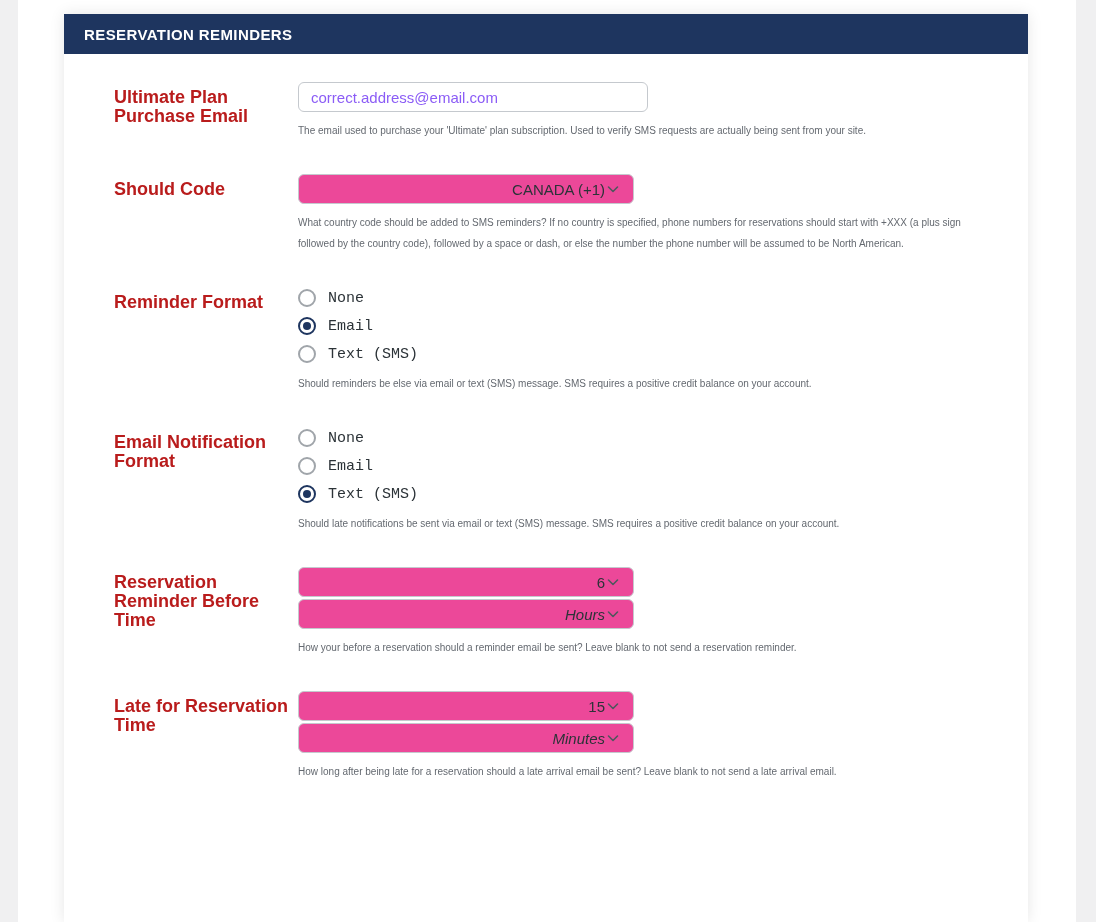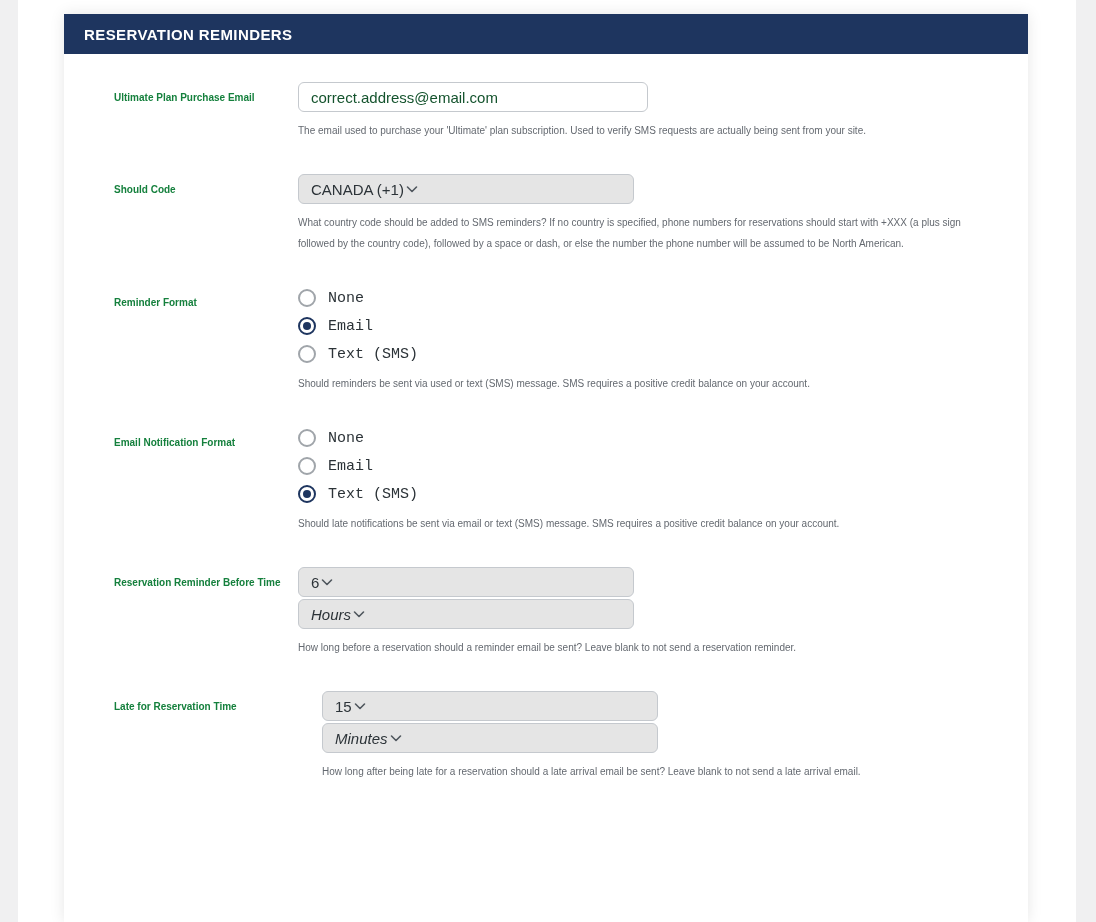--- a/index.html
+++ b/index.html
@@ -36,56 +36,56 @@
     letter-spacing: 0.4px;
   }
   .card-body {
     padding: 28px 66px 40px 50px;
   }
   .form-row {
     display: flex;
     align-items: flex-start;
     margin-bottom: 33px;
   }
-  .form-row:last-child { margin-bottom: 0; gap: 24px; }
+  .form-row:last-child { margin-bottom: 0; }
   .field-label {
     width: 175px;
     margin-right: 9px;
     flex: 0 0 auto;
-    font-size: 10px;
+    font-size: 18px;
     font-weight: bold;
-    color: #15803d;
+    color: #b91c1c;
     line-height: 19px;
     padding-top: 6px;
   }
   .field-control { flex: 1 1 auto; min-width: 0; }
 
   .text-input {
     width: 350px;
     height: 30px;
     border: 1px solid #c5c9ce;
     border-radius: 6px;
     padding: 0 12px;
     font-size: 15px;
-    color: #14532d;
+    color: #8b5cf6;
     background: #ffffff;
     font-family: inherit;
     outline: none;
     display: block;
   }
 
   .select {
     width: 336px;
     height: 30px;
     border: 1px solid #c5c9ce;
     border-radius: 6px;
-    background: #e5e5e5;
+    background: #ec4899;
     display: flex;
     align-items: center;
-    justify-content: flex-start;
+    justify-content: flex-end;
     padding: 0 12px;
     cursor: pointer;
   }
   .select .select-value {
     font-size: 15px;
     color: #2c3338;
     white-space: nowrap;
     overflow: hidden;
   }
   .select .chevron { display: flex; align-items: center; flex: 0 0 auto; }
@@ -173,21 +173,21 @@
             </div>
             <div class="radio-option checked">
               <span class="radio-circle"></span>
               <span class="radio-label">Email</span>
             </div>
             <div class="radio-option">
               <span class="radio-circle"></span>
               <span class="radio-label">Text (SMS)</span>
             </div>
           </div>
-          <div class="help-text">Should reminders be sent via used or text (SMS) message. SMS requires a positive credit balance on your account.</div>
+          <div class="help-text">Should reminders be else via email or text (SMS) message. SMS requires a positive credit balance on your account.</div>
         </div>
       </div>
 
       <div class="form-row">
         <div class="field-label">Email Notification Format</div>
         <div class="field-control">
           <div class="radio-group">
             <div class="radio-option">
               <span class="radio-circle"></span>
               <span class="radio-label">None</span>
@@ -219,21 +219,21 @@
             </div>
             <div class="select">
               <span class="select-value">Hours</span>
               <span class="chevron">
                 <svg width="16" height="16" viewBox="0 0 16 16">
                     <path d="M3.5 6l4.5 4.5L12.5 6" fill="none" stroke="#50575e" stroke-width="1.6" stroke-linecap="round" stroke-linejoin="round"></path>
                   </svg>
               </span>
             </div>
           </div>
-          <div class="help-text">How long before a reservation should a reminder email be sent? Leave blank to not send a reservation reminder.</div>
+          <div class="help-text">How your before a reservation should a reminder email be sent? Leave blank to not send a reservation reminder.</div>
         </div>
       </div>
 
       <div class="form-row">
         <div class="field-label">Late for Reservation Time</div>
         <div class="field-control">
           <div class="select-stack">
             <div class="select">
               <span class="select-value">15</span>
               <span class="chevron">

